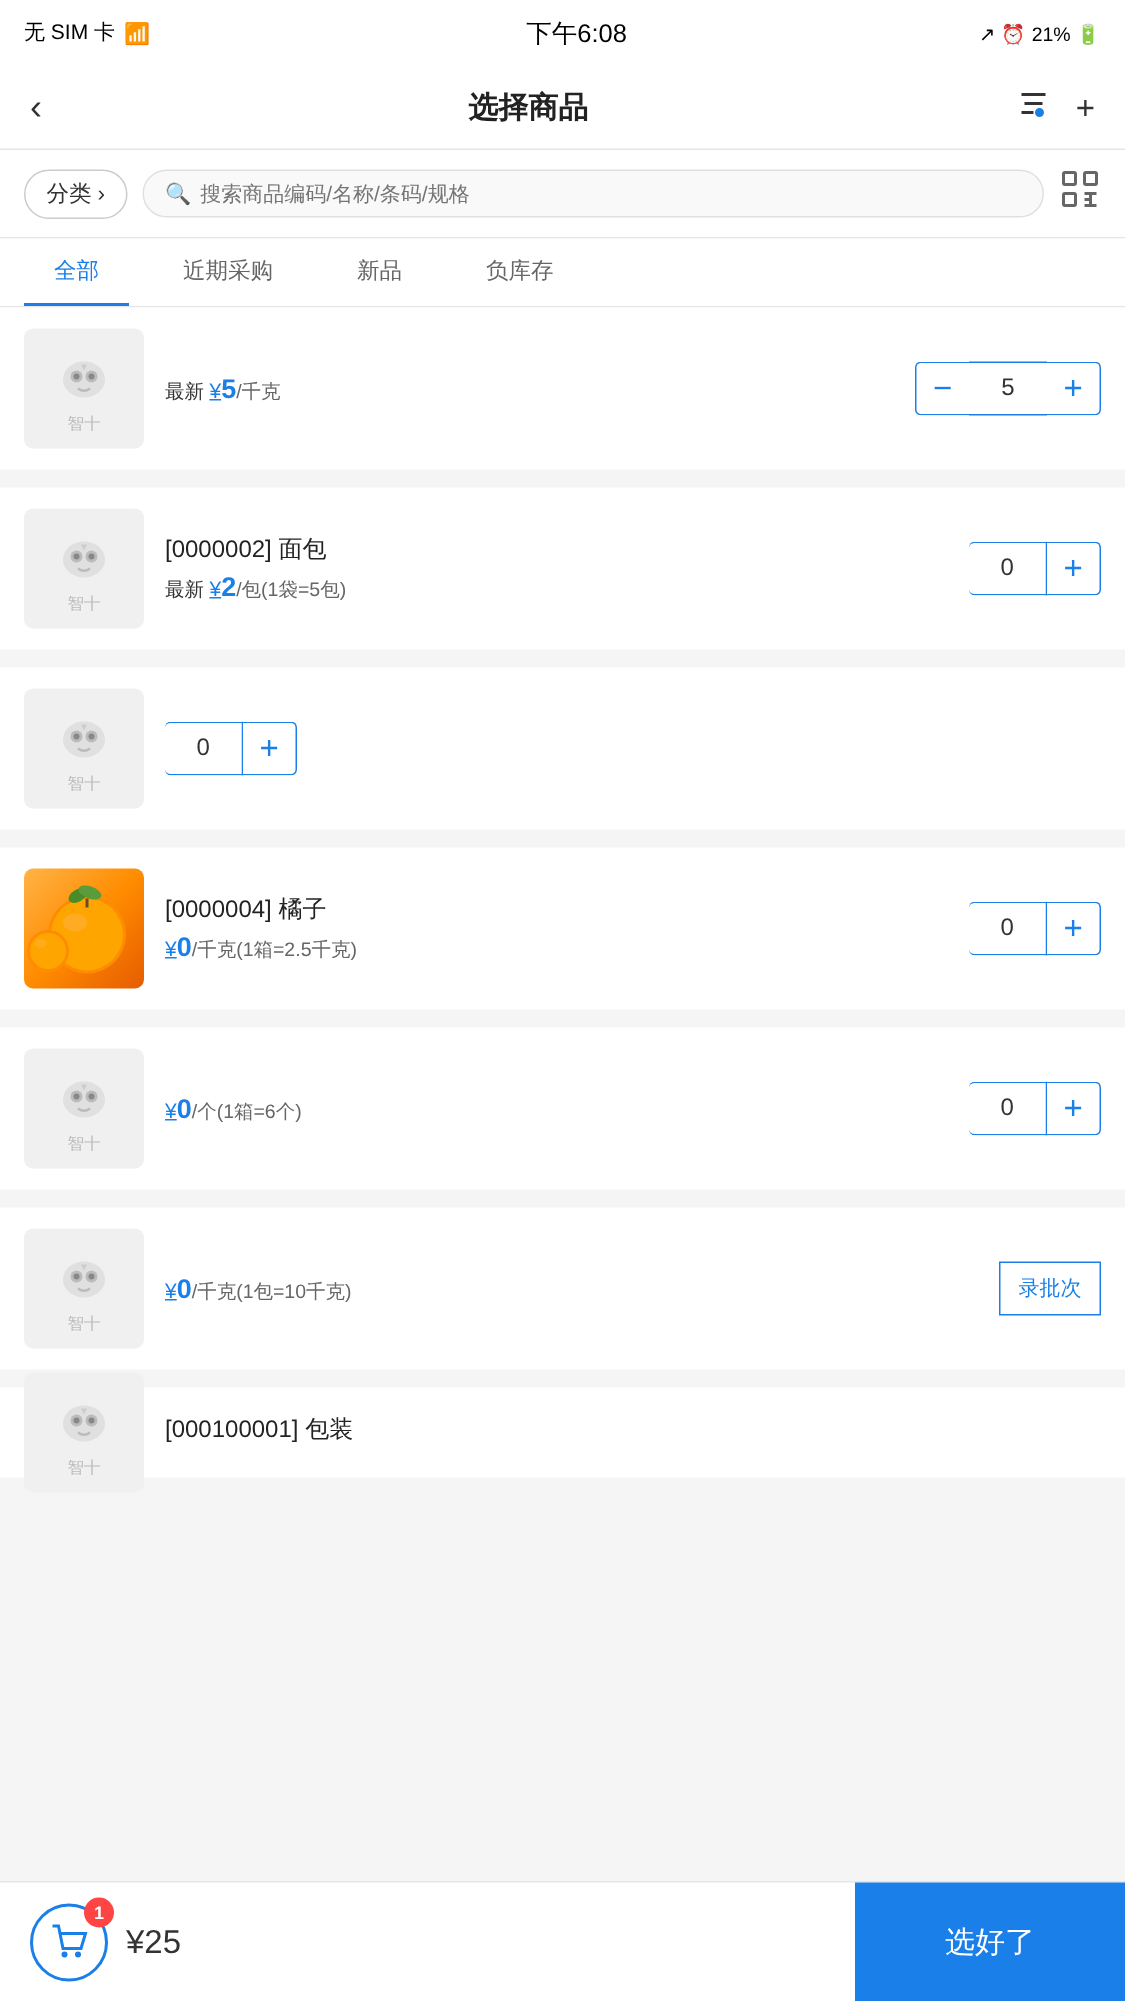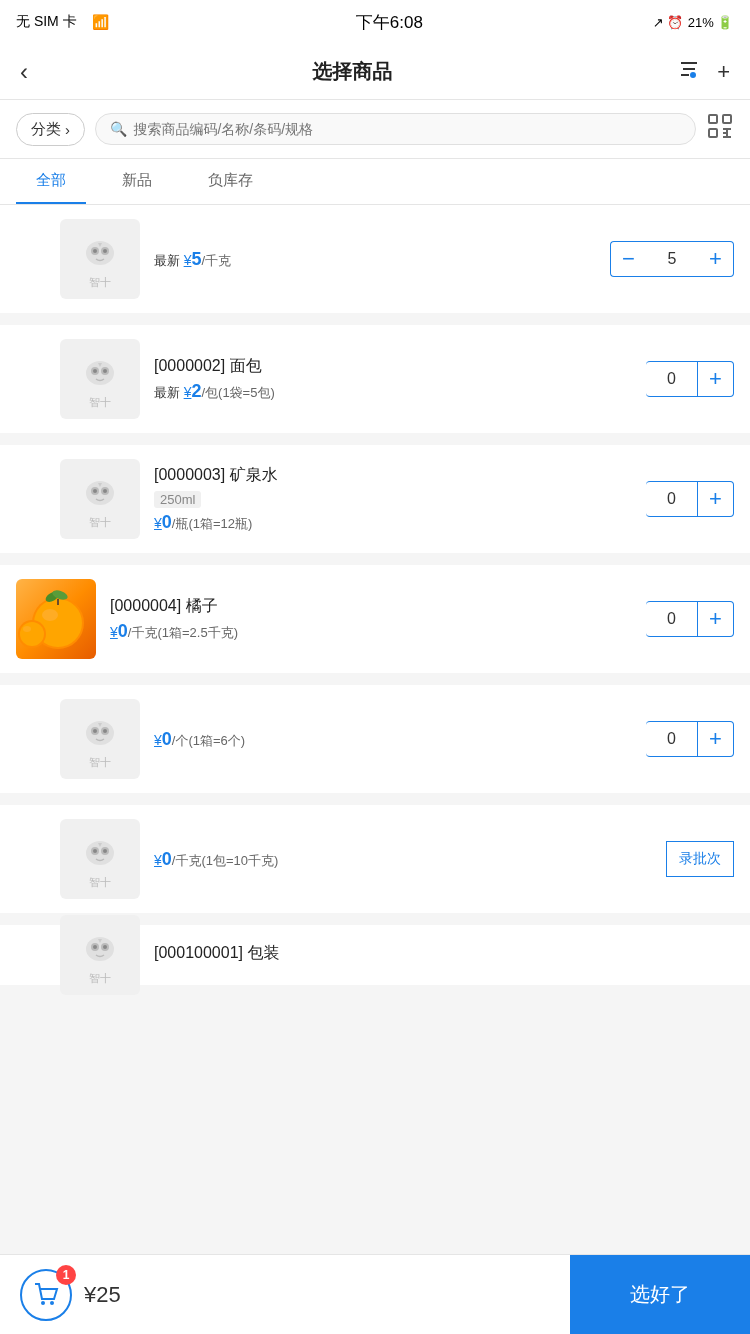--- a/index.html
+++ b/index.html
@@ -15,21 +15,21 @@
     .status-bar {
       height: 44px;
       background: #fff;
       display: flex;
       align-items: center;
       justify-content: space-between;
       padding: 0 16px;
       font-size: 15px;
       font-weight: 500;
     }
-    .status-left { font-size: 14px; display: flex; align-items: center; gap: 16px; }
+    .status-left { font-size: 14px; display: flex; align-items: center; gap: 6px; }
     .status-center { font-size: 17px; font-weight: 500; margin-left: 16px; }
     .status-right { font-size: 13px; display: flex; align-items: center; gap: 4px; }
 
     
     .nav-bar {
       height: 56px;
       background: #fff;
       display: flex;
       align-items: center;
       justify-content: space-between;
@@ -122,21 +122,20 @@
     .product-img {
       width: 80px;
       height: 80px;
       border-radius: 6px;
       background: #f0f0f0;
       display: flex;
       align-items: center;
       justify-content: center;
       flex-shrink: 0;
       overflow: hidden;
-      margin-left: 44px;
     }
     .owl-logo {
       display: flex;
       flex-direction: column;
       align-items: center;
       justify-content: center;
       width: 100%;
       height: 100%;
     }
     .owl-svg { width: 44px; height: 44px; }
@@ -320,20 +319,21 @@
       <line x1="17" y1="17" x2="25" y2="17"></line>
       <line x1="17" y1="21" x2="21" y2="21"></line>
       <line x1="21" y1="17" x2="21" y2="25"></line>
       <line x1="17" y1="25" x2="25" y2="25"></line>
     </svg>
   </span>
 </div>
 
 <div class="tab-bar">
   <div class="tab-item active">全部</div>
+  <div class="tab-item">近期采购</div>
   <div class="tab-item">新品</div>
   <div class="tab-item">负库存</div>
 </div>
 
 <div class="product-list">
 
   <div class="product-item">
     <div class="product-img">
       <div class="owl-logo">
         <svg class="owl-svg" viewBox="0 0 44 44" fill="none">
@@ -401,27 +401,20 @@
           <circle cx="17" cy="22" r="4" fill="#bbb"></circle>
           <circle cx="27" cy="22" r="4" fill="#bbb"></circle>
           <circle cx="17" cy="22" r="2" fill="#888"></circle>
           <circle cx="27" cy="22" r="2" fill="#888"></circle>
           <path d="M18 30 Q22 33 26 30" stroke="#bbb" stroke-width="1.5" fill="none"></path>
           <polygon points="22,18 20,14 24,14" fill="#ccc"></polygon>
         </svg>
         <span class="brand-name">智十</span>
       </div>
     </div>
-    <div class="product-info">
-      <div class="product-name">[0000003] 矿泉水</div>
-      <div class="product-spec">250ml</div>
-      <div class="product-price">
-        <span class="price-currency">¥</span><span class="price-highlight">0</span><span class="price-unit">/瓶(1箱=12瓶)</span>
-      </div>
-    </div>
     <div class="quantity-control">
       <input class="qty-input" type="text" value="0" style="border-radius: 4px 0px 0px 4px; border-right: 1.5px solid rgb(26, 127, 232);">
       <button class="qty-btn qty-plus qty-only-plus" style="border-left:none;border-radius:0 4px 4px 0;">+</button>
     </div>
   </div>
 
   <div class="section-divider"></div>
 
   <div class="product-item">
     <div class="orange-img">

